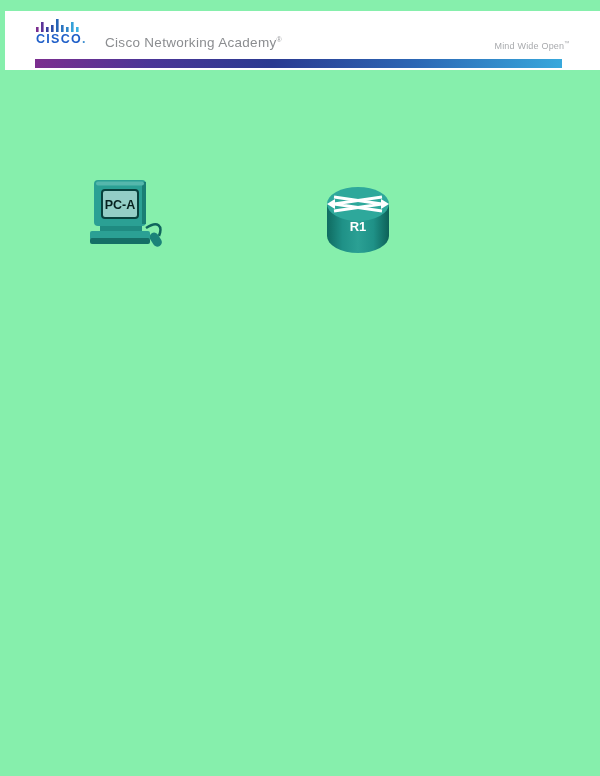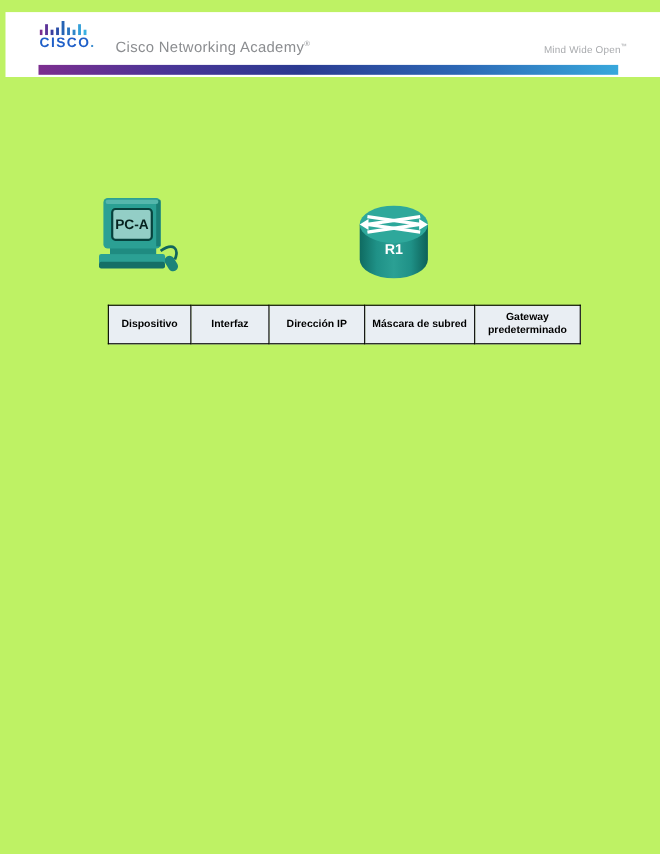--- a/index.html
+++ b/index.html
@@ -1,17 +1,17 @@
 <!DOCTYPE html>
 <html><head>
 <meta charset="utf-8">
 <style>
   html,body{margin:0;padding:0;}
   body{background:#000;width:600px;height:776px;font-family:"Liberation Sans",sans-serif;}
-  #page{position:relative;width:600px;height:776px;background:#bef264;overflow:hidden;}
+  #page{position:relative;width:600px;height:776px;background:#86efac;overflow:hidden;}
 
   
   .header-band{position:absolute;left:5px;top:11px;width:595px;height:59px;background:#ffffff;}
   .logo-bars{position:absolute;left:31px;top:8px;width:46px;height:13px;}
   .logo-wordmark{position:absolute;left:31px;top:21px;font-size:12.5px;font-weight:bold;
                  letter-spacing:1.3px;color:#1f5fc8;}
   .logo-dot{color:#3f8fd0;letter-spacing:0;}
   .brand-text{position:absolute;left:100px;top:24px;font-size:13.5px;color:#8b8d90;letter-spacing:.3px;}
   .brand-text sup{font-size:7px;color:#9b9da0;}
   .tagline-text{position:absolute;right:30px;top:29px;font-size:9px;color:#a8aaad;letter-spacing:.2px;}
@@ -92,25 +92,14 @@
         <path d="M57,12 L9,19 L57,26" stroke="#ffffff" stroke-width="3" fill="none" stroke-linejoin="round"></path>
         <path d="M9,12 L57,19 L9,26" stroke="#ffffff" stroke-width="3" fill="none" stroke-linejoin="round"></path>
         <polygon points="10,14 2,19 10,24" fill="#ffffff"></polygon>
         <polygon points="56,14 64,19 56,24" fill="#ffffff"></polygon>
       </g>
       <text x="33" y="46" text-anchor="middle" class="device-label-light">R1</text>
     </svg>
   </div>
 
 
-  <table class="addr-table">
-    <tbody>
-        <tr>
-      <th style="width:66px">Dispositivo</th>
-      <th style="width:62px">Interfaz</th>
-      <th style="width:78px">Dirección IP</th>
-      <th style="width:91px">Máscara de subred</th>
-      <th style="width:87px">Gateway predeterminado</th>
-    </tr>
-  </tbody>
-    </table>
 
 </div>
 
 </body></html>

